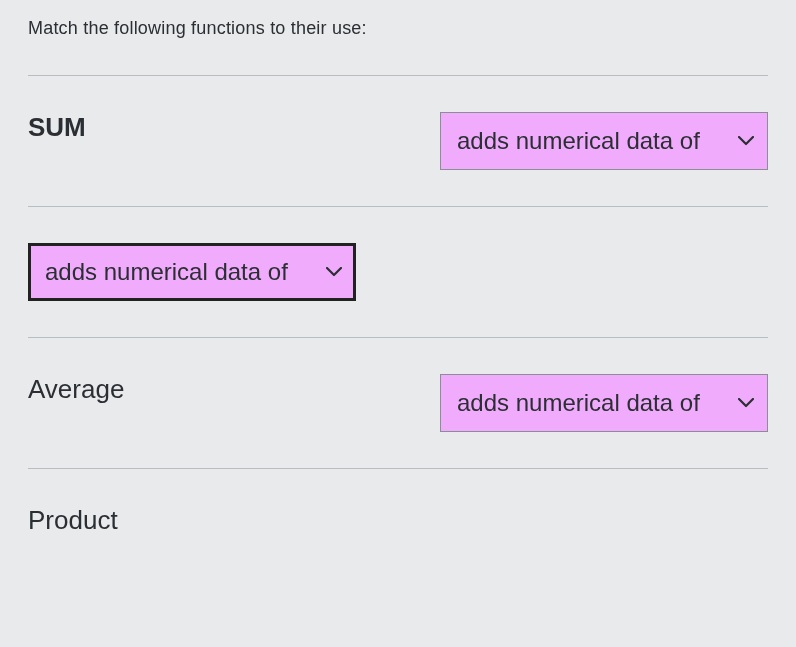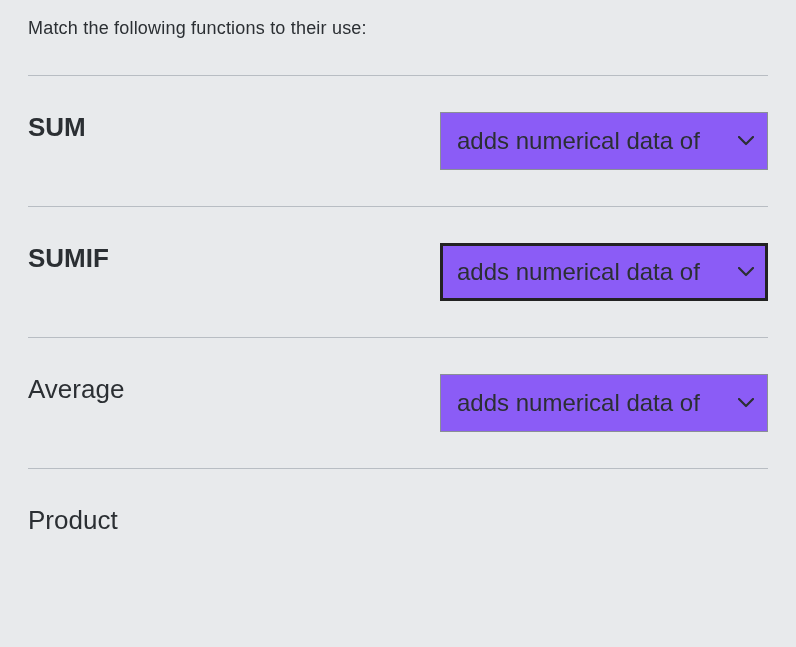--- a/index.html
+++ b/index.html
@@ -41,21 +41,21 @@
     }
     .select-wrap {
       position: relative;
       width: 328px;
       height: 58px;
     }
     .select-box {
       width: 100%;
       height: 100%;
       border: 1px solid #8a8f96;
-      background: #8b5cf6;
+      background: #f0abfc;
       display: flex;
       align-items: center;
       padding: 0 42px 0 16px;
       font-size: 24px;
       color: #2b2f33;
       white-space: nowrap;
       overflow: hidden;
       cursor: pointer;
     }
     .select-box.focused {
@@ -90,21 +90,20 @@
     <div class="select-box">adds numerical data of</div>
     <span class="chevron">
       <svg viewBox="0 0 16 10">
           <path d="M1 1 L8 8 L15 1" stroke="#2b2f33" stroke-width="2.2" fill="none" stroke-linecap="round" stroke-linejoin="round"></path>
         </svg>
     </span>
   </div>
 </div>
 
 <div class="row">
-  <div class="label bold">SUMIF</div>
   <div class="select-wrap">
     <div class="select-box focused">adds numerical data of</div>
     <span class="chevron">
       <svg viewBox="0 0 16 10">
           <path d="M1 1 L8 8 L15 1" stroke="#2b2f33" stroke-width="2.2" fill="none" stroke-linecap="round" stroke-linejoin="round"></path>
         </svg>
     </span>
   </div>
 </div>
 

